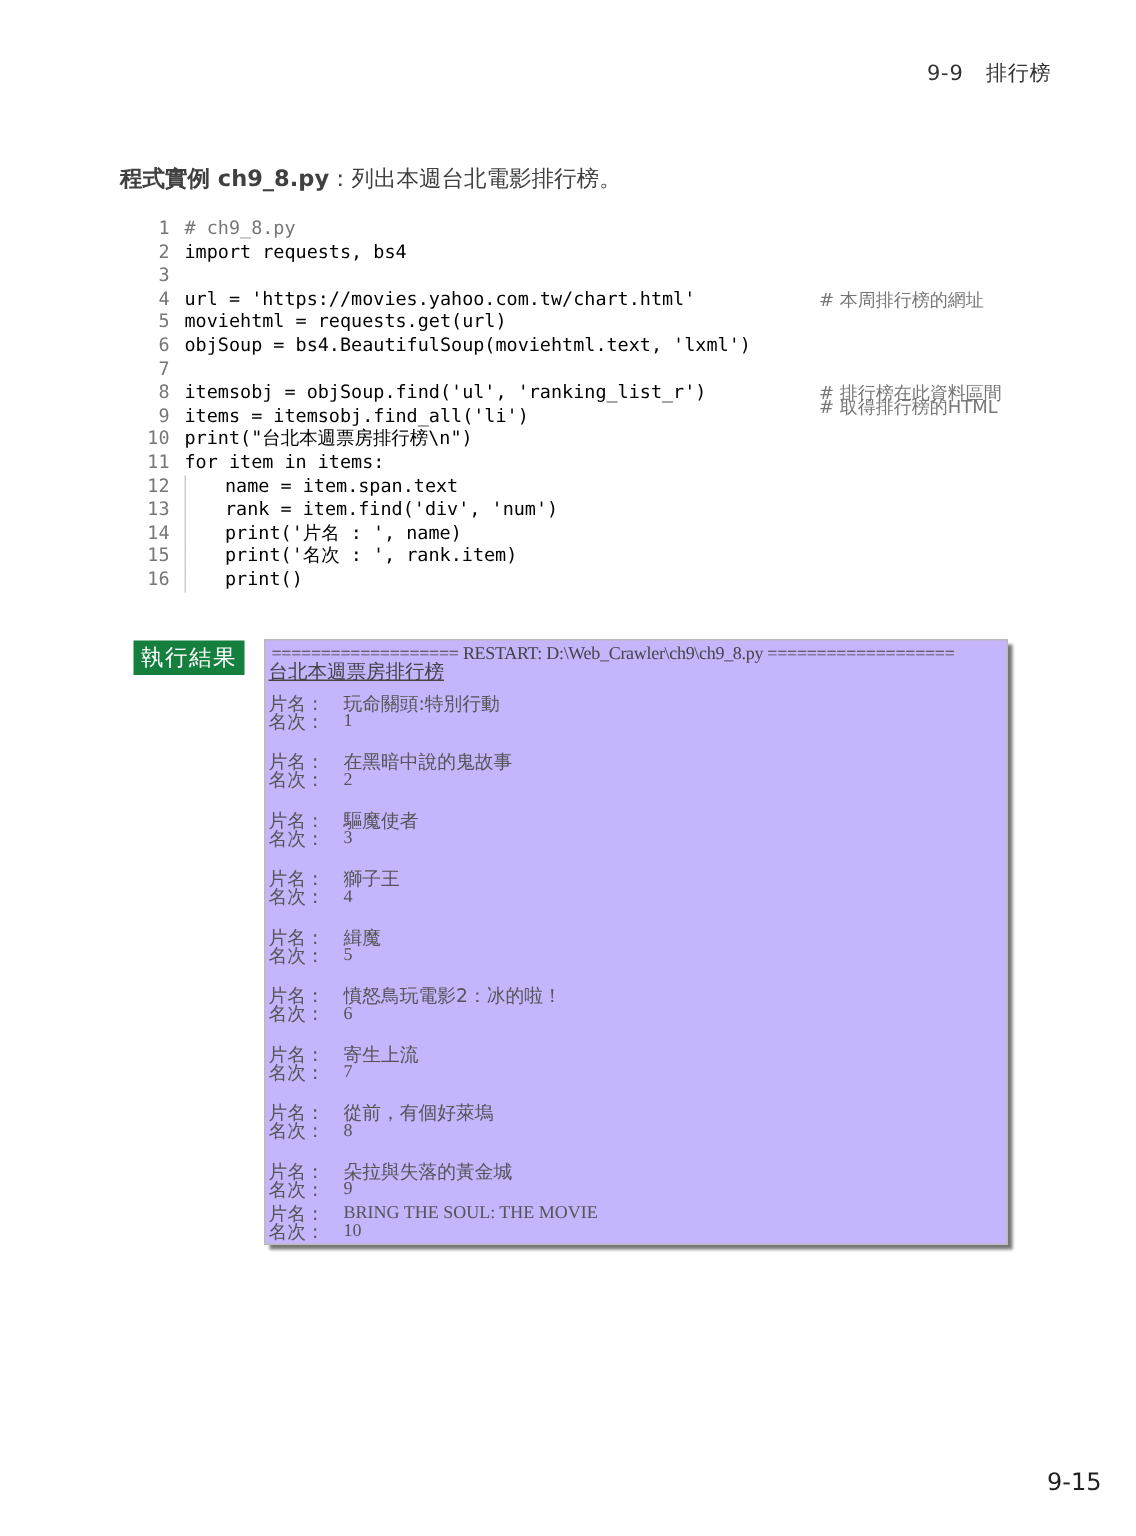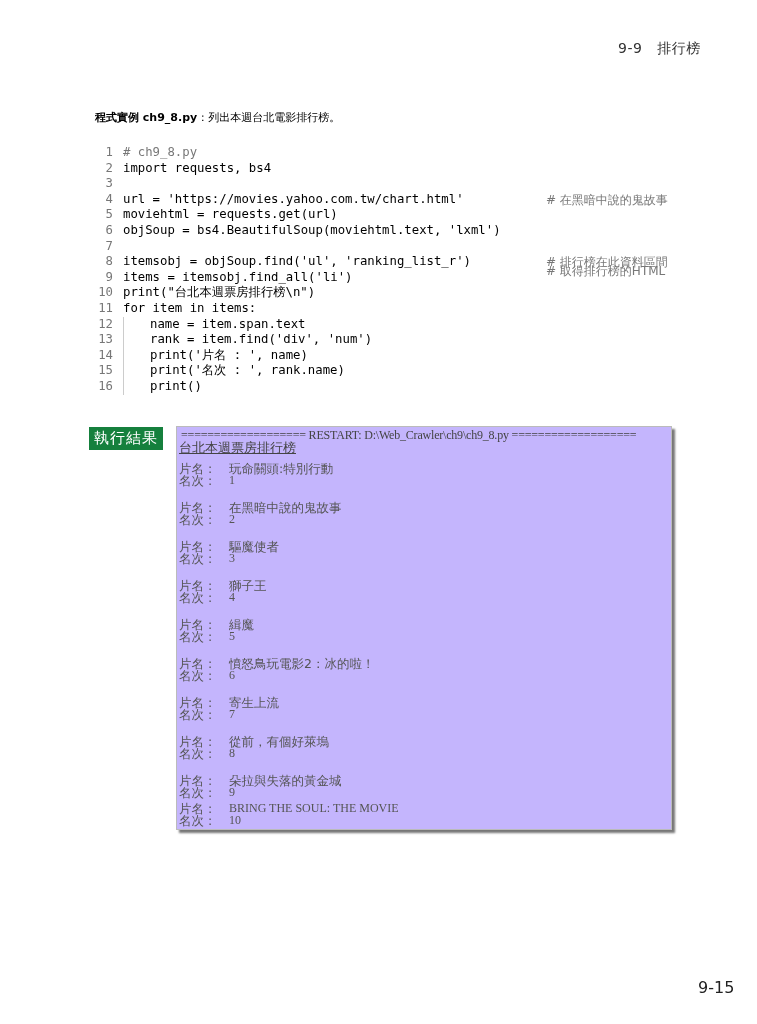--- a/index.html
+++ b/index.html
@@ -1,19 +1,19 @@
 <!DOCTYPE html>
 <html><head>
 <meta charset="utf-8">
 <style>
   html, body { margin:0; padding:0; background:#ffffff; }
   body { width:757px; height:1024px; position:relative; overflow:hidden; color:#222; font-family:"DejaVu Sans", sans-serif; }
   .header { position:absolute; top:40px; left:618px; font-size:14px; color:#333; letter-spacing:0.5px; }
   .header .num { margin-right:10px; }
-  .example-title { position:absolute; top:110px; left:95px; font-size:11px; color:#000000; }
+  .example-title { position:absolute; top:110px; left:80px; font-size:15px; color:#404040; }
   .example-title .bold { font-weight:bold; }
   .code { position:absolute; top:145px; left:95px; font-family:"DejaVu Sans Mono", monospace; font-size:12.3px; line-height:15.6px; color:#222; }
   .code-line { display:flex; white-space:pre; height:15.6px; }
   .ln { width:18px; text-align:right; color:#777; margin-right:10px; }
   .code-text { color:#000000; }
   .kw { color:#777; }
   .indent-bar { display:inline-block; width:0; border-left:1px solid #ccc; height:15.6px; margin-right:26px; margin-left:0px; }
   .comment { position:absolute; font-family:"DejaVu Sans", sans-serif; font-size:12px; color:#777; }
   .run-label { position:absolute; top:427px; left:89px; background:#15803d; color:#fff; font-size:15px; padding:2px 5px; letter-spacing:1px; }
   .console { position:absolute; top:426px; left:176px; width:494px; height:402px; background:#c4b5fd; border:1px solid #bbb; box-shadow:3px 3px 2px #777; font-family:"Liberation Mono", monospace; font-size:12px; color:#555; }
@@ -46,25 +46,25 @@
   <div class="code-line"><span class="ln">5</span><span class="code-text">moviehtml = requests.get(url)</span></div>
   <div class="code-line"><span class="ln">6</span><span class="code-text">objSoup = bs4.BeautifulSoup(moviehtml.text, 'lxml')</span></div>
   <div class="code-line"><span class="ln">7</span><span class="code-text"></span></div>
   <div class="code-line"><span class="ln">8</span><span class="code-text">itemsobj = objSoup.find('ul', 'ranking_list_r')</span></div>
   <div class="code-line"><span class="ln">9</span><span class="code-text">items = itemsobj.find_all('li')</span></div>
   <div class="code-line"><span class="ln">10</span><span class="code-text">print("台北本週票房排行榜\n")</span></div>
   <div class="code-line"><span class="ln">11</span><span class="code-text">for item in items:</span></div>
   <div class="code-line"><span class="ln">12</span><span class="indent-bar"></span><span class="code-text">name = item.span.text</span></div>
   <div class="code-line"><span class="ln">13</span><span class="indent-bar"></span><span class="code-text">rank = item.find('div', 'num')</span></div>
   <div class="code-line"><span class="ln">14</span><span class="indent-bar"></span><span class="code-text">print('片名 : ', name)</span></div>
-  <div class="code-line"><span class="ln">15</span><span class="indent-bar"></span><span class="code-text">print('名次 : ', rank.name)</span></div>
+  <div class="code-line"><span class="ln">15</span><span class="indent-bar"></span><span class="code-text">print('名次 : ', rank.item)</span></div>
   <div class="code-line"><span class="ln">16</span><span class="indent-bar"></span><span class="code-text">print()</span></div>
 </div>
 
-<div class="comment" style="top:192px; left:546px;"># 在黑暗中說的鬼故事</div>
+<div class="comment" style="top:192px; left:546px;"># 本周排行榜的網址</div>
 <div class="comment" style="top:223px; left:546px;margin-top:40px;"># 取得排行榜的HTML</div>
 <div class="comment" style="top:254px; left:546px;"># 排行榜在此資料區間</div>
 
 <div class="run-label">執行結果</div>
 
 <div class="console">
   <div class="restart">=================== RESTART: D:\Web_Crawler\ch9\ch9_8.py ===================</div>
   <div class="hdr">台北本週票房排行榜</div>
 
   <div class="entry" style="top:36px;">

